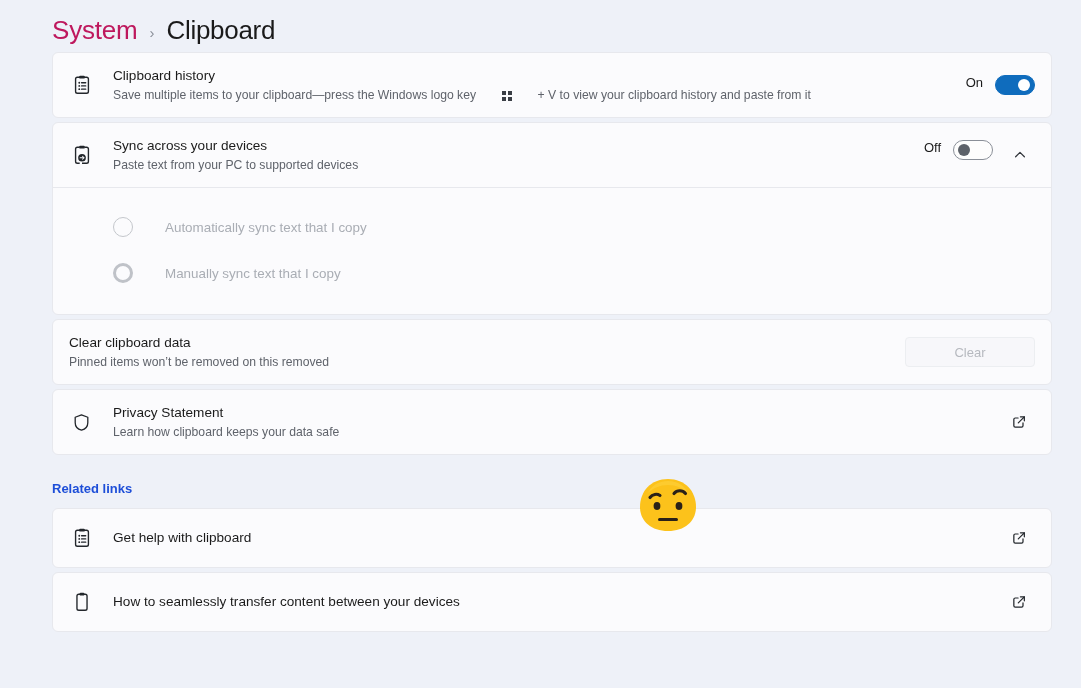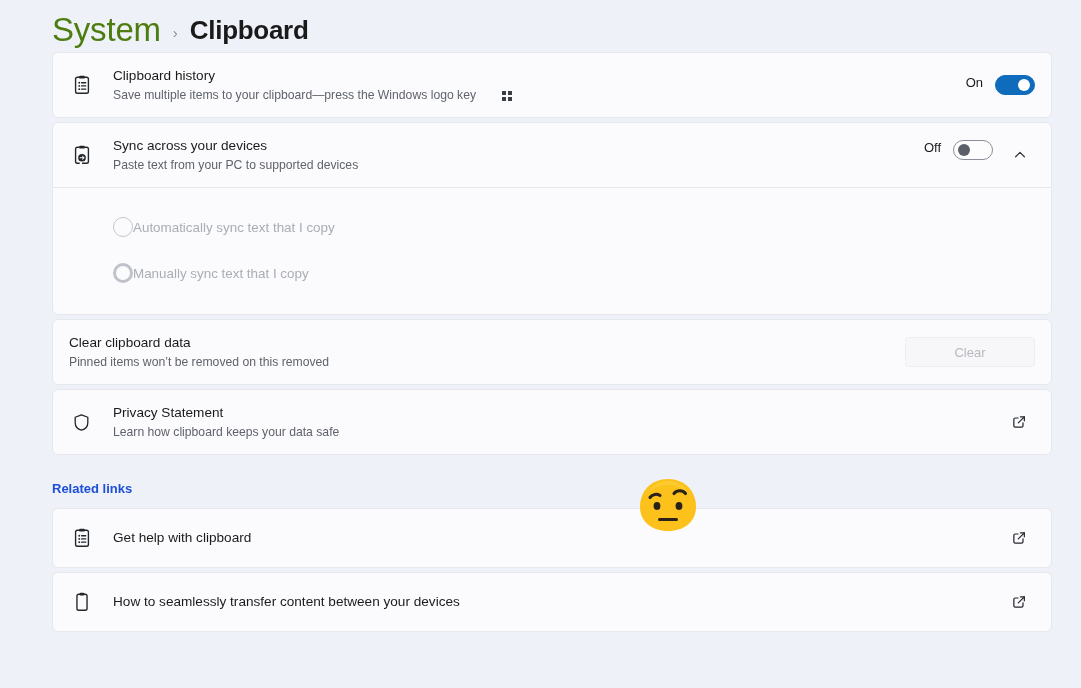--- a/index.html
+++ b/index.html
@@ -21,33 +21,33 @@
 
   
   .breadcrumb {
     display: flex;
     align-items: center;
     gap: 12px;
     padding: 8px 0 0 52px;
     height: 52px;
   }
   .crumb-parent {
-    font-size: 33px;
-    color: #4d7c0f;
+    font-size: 26px;
+    color: #be185d;
     letter-spacing: -0.2px;
   }
   .crumb-sep {
     font-size: 15px;
     color: #8a8f99;
     transform: translateY(2px);
   }
   .crumb-current {
     font-size: 26px;
     color: #1a1a1a;
-    font-weight: 700;
+    font-weight: 400;
     letter-spacing: -0.3px;
   }
 
   
   .cards {
     padding: 0 29px 0 52px;
   }
   .card {
     background: #fbfbfd;
     border: 1px solid #e7e8ed;
@@ -157,21 +157,21 @@
     height: 1px;
     background: #e7e8ed;
     margin: 0;
   }
   .expand-panel {
     padding: 16px 18px 18px 18px;
   }
   .radio-row {
     display: flex;
     align-items: center;
-    gap: 0;
+    gap: 32px;
     height: 46px;
     padding-left: 42px;
   }
   .radio {
     width: 20px; height: 20px;
     border-radius: 50%;
     flex: 0 0 auto;
     background: #fbfbfd;
   }
   .radio.unchecked {
@@ -263,20 +263,21 @@
         <div class="row-text">
           <div class="row-title">Clipboard history</div>
           <div class="row-sub">
             <span>Save multiple items to your clipboard—press the Windows logo key</span>
             <span class="winkey">
                 <i></i>
                 <i></i>
                 <i></i>
                 <i></i>
               </span>
+            <span>+ V to view your clipboard history and paste from it</span>
           </div>
         </div>
         <div class="row-right">
           <span class="toggle-label">On</span>
           <div class="toggle on">
               <span class="knob"></span>
             </div>
         </div>
       </div>
     </div>

